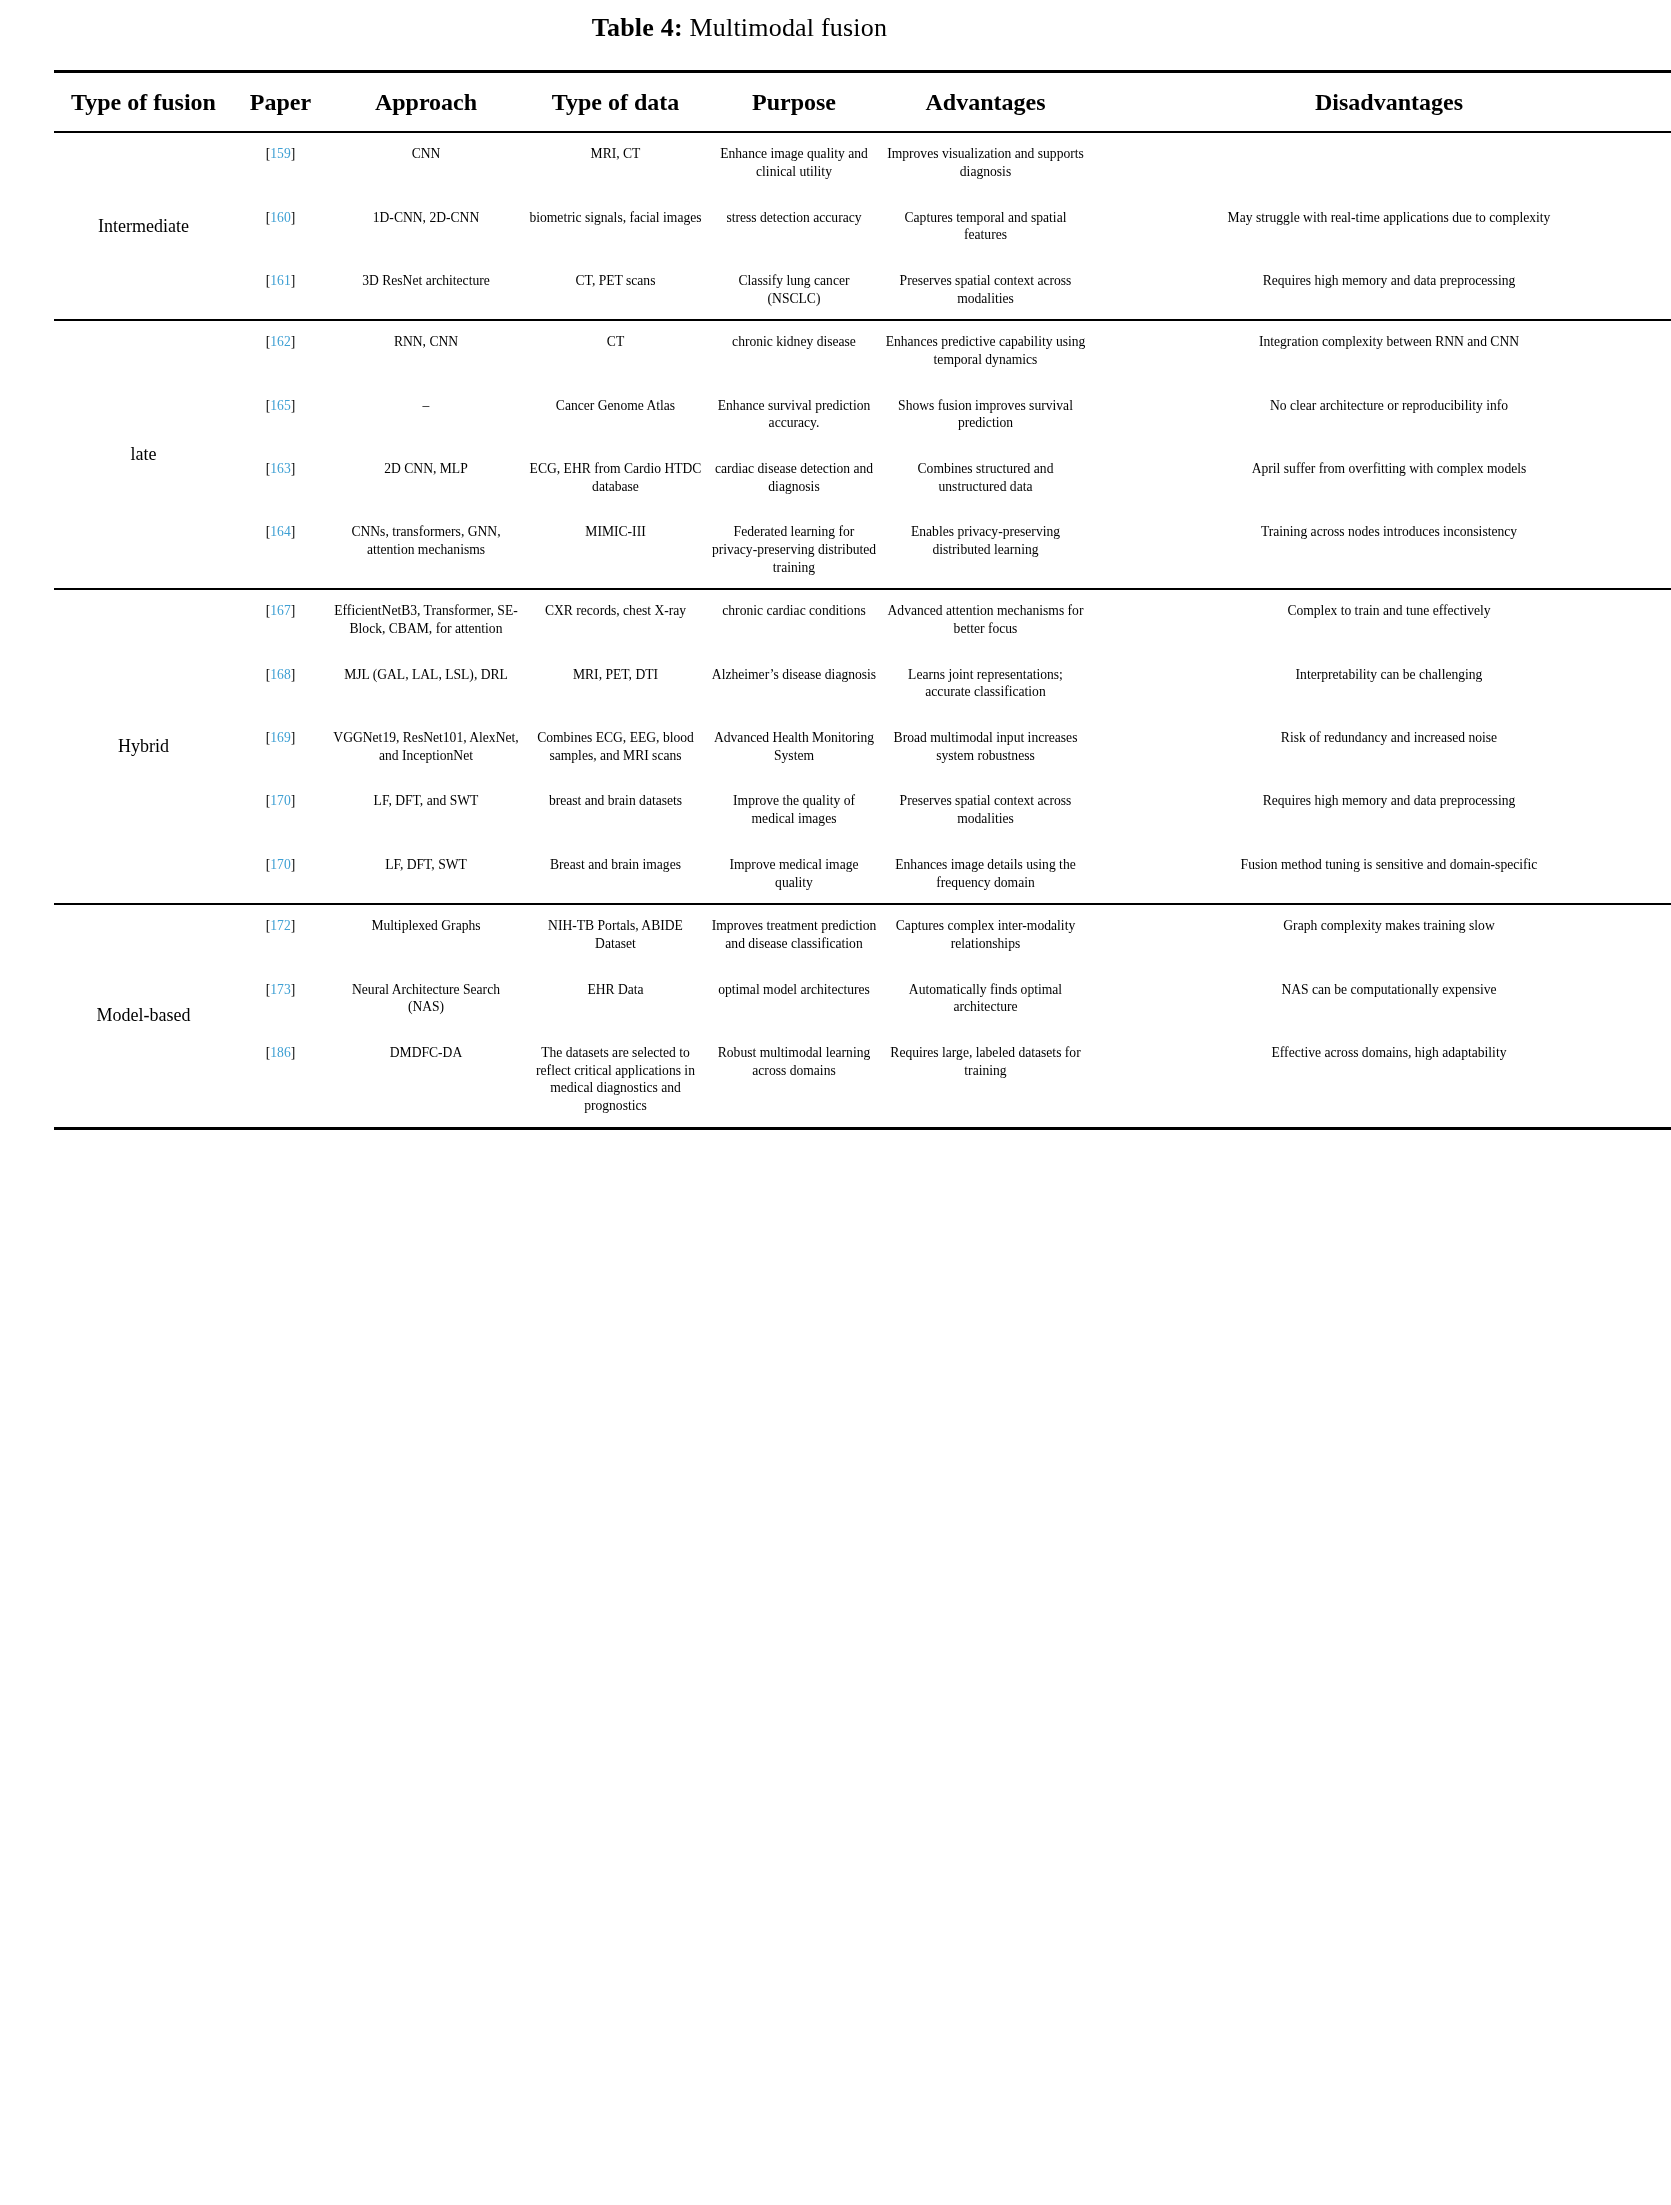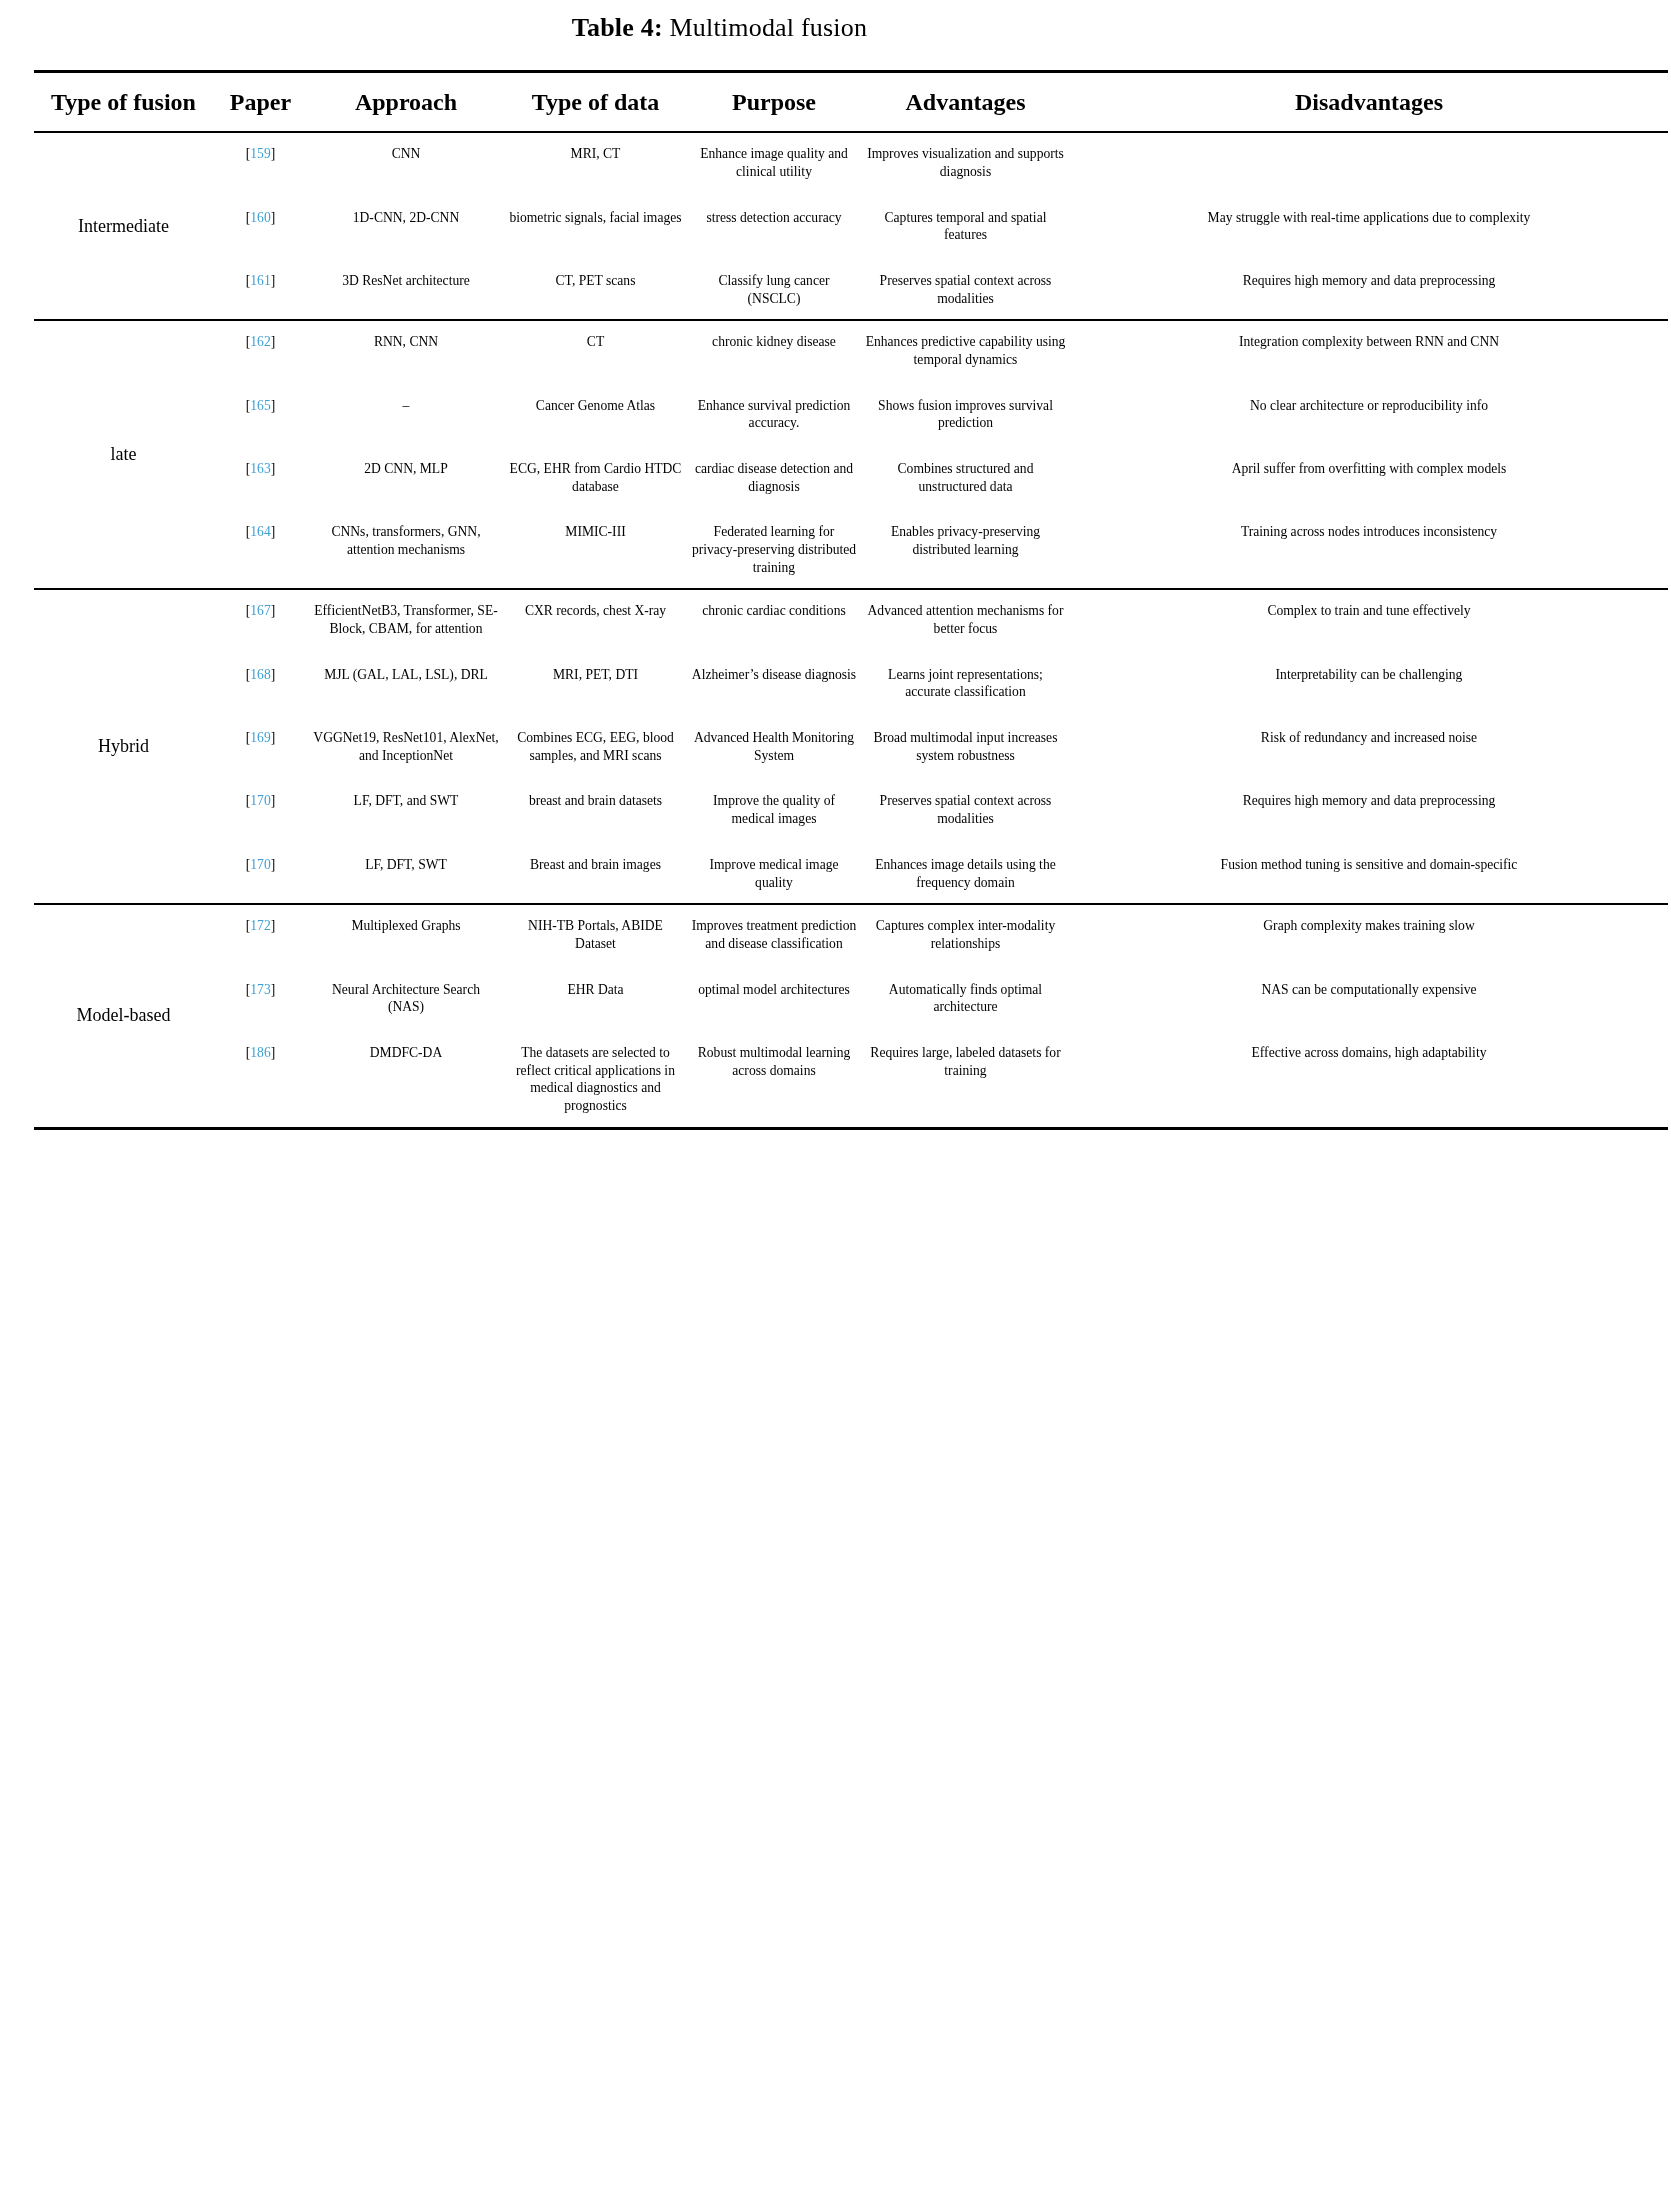--- a/index.html
+++ b/index.html
@@ -11,20 +11,21 @@
   body {
     width: 1672px;
     font-family: "Liberation Serif", "DejaVu Serif", serif;
     color: #000000;
     -webkit-font-smoothing: antialiased;
   }
   .page {
     width: 1424px;
     box-sizing: border-box;
     padding: 0 19px 0 34px;
+    margin-left: 20px;
   }
   .caption {
     text-align: center;
     font-size: 26px;
     line-height: 1.25;
     padding-top: 12px;
     padding-bottom: 25.5px;
     letter-spacing: 0.2px;
   }
   .caption .caption-label {

